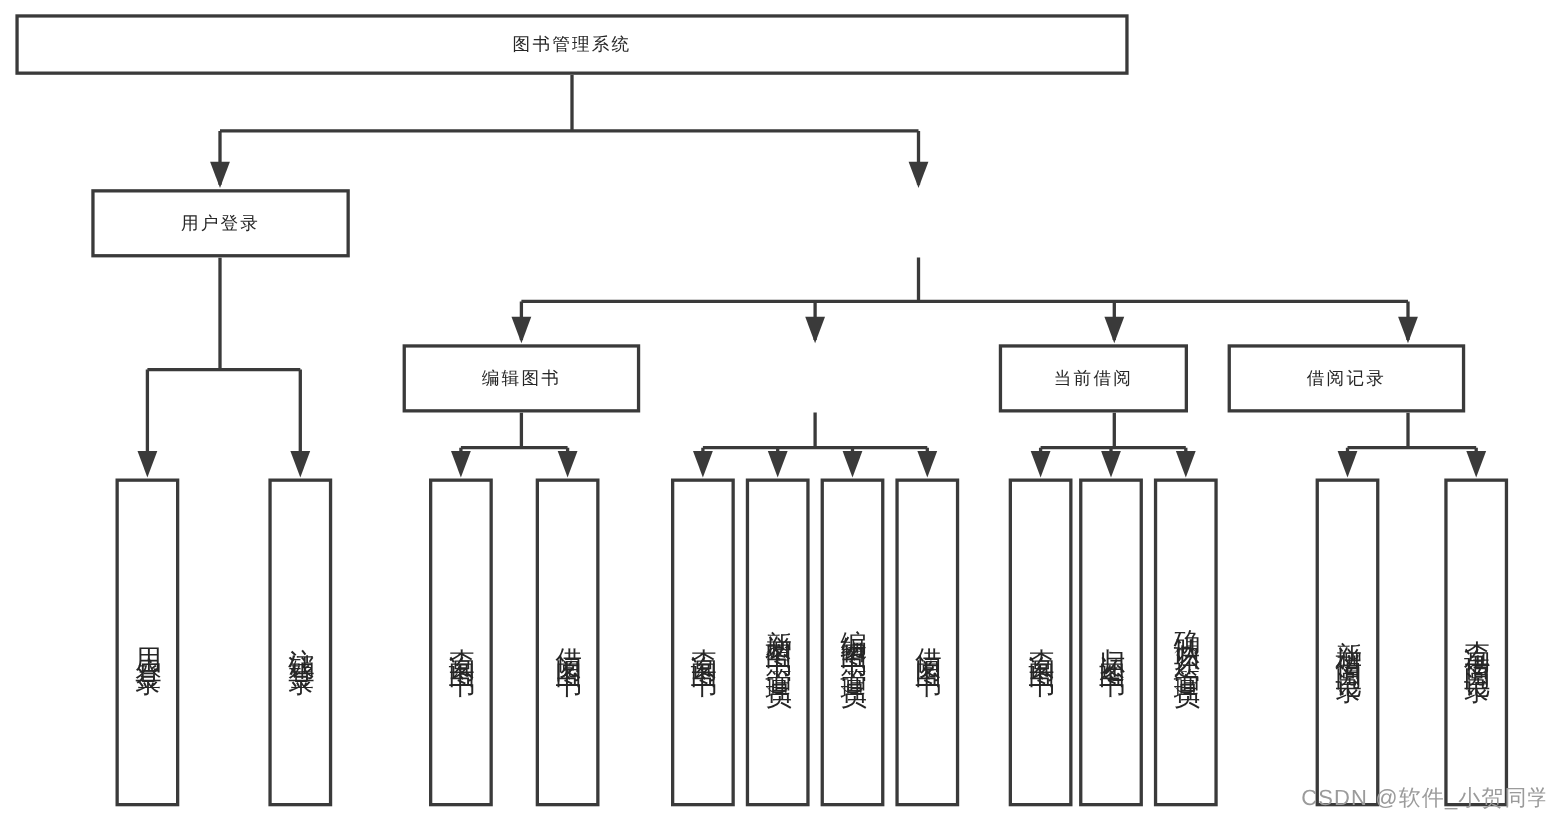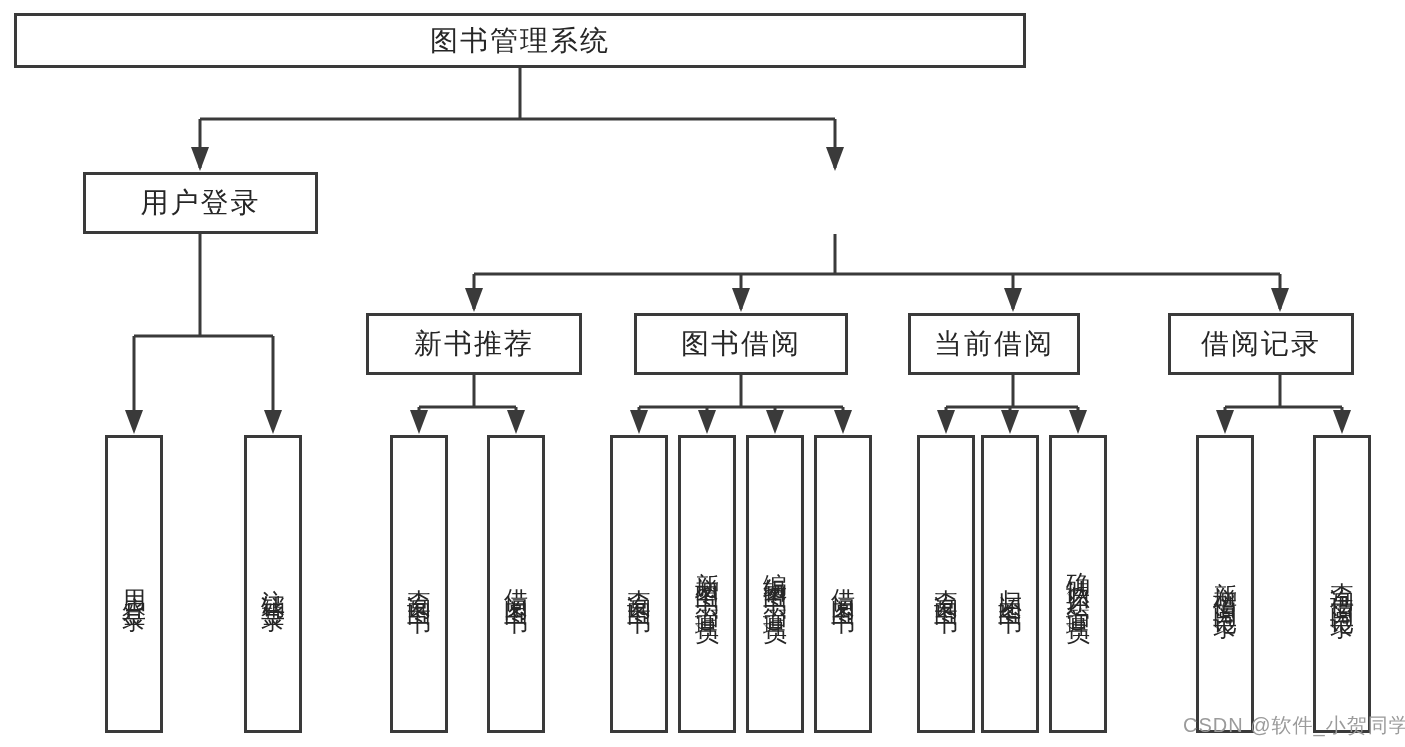--- a/index.html
+++ b/index.html
@@ -20,21 +20,21 @@
   .connectors path{stroke:var(--line);stroke-width:3;fill:none;}
   .connectors polygon{fill:var(--line);stroke:none;}
   .node{
     position:absolute;
     border:3px solid var(--line);
     background:#fff;
     box-sizing:border-box;
     display:flex;align-items:center;justify-content:center;
     color:var(--text);
   }
-  .hnode{font-size:28px;letter-spacing:2px;white-space:nowrap;}
+  .hnode{font-size:16px;letter-spacing:2px;white-space:nowrap;}
   .leaf{
     writing-mode:vertical-rl;
     font-size:24px;
     letter-spacing:7px;
     line-height:1;
   }
   .watermark{
     position:absolute;
     left:1183px;top:712px;
     font-size:20px;
@@ -89,24 +89,23 @@
       <path d="M1280 375 V407 M1225 407 H1342 M1225 407 V428 M1342 407 V428"></path>
       <polygon points="1216,410 1234,410 1225,434"></polygon>
       <polygon points="1333,410 1351,410 1342,434"></polygon>
     </g>
   </svg>
 
   <div class="node hnode" style="left:14px;top:13px;width:1012px;height:55px">图书管理系统</div>
 
   <div class="node hnode" style="left:83px;top:172px;width:235px;height:62px">用户登录</div>
 
-  <div class="node hnode" style="left:366px;top:313px;width:216px;height:62px">新书推荐</div>
-  <div class="node hnode" style="left:634px;top:313px;width:214px;height:62px">图书借阅</div>
+  <div class="node hnode" style="left:366px;top:313px;width:216px;height:62px">编辑图书</div>
   <div class="node hnode" style="left:908px;top:313px;width:172px;height:62px">当前借阅</div>
-  <div class="node hnode" style="left:1168px;top:313px;width:186px;height:62px">借阅记录</div>
+  <div class="node hnode" style="left:1116px;top:313px;width:216px;height:62px">借阅记录</div>
 
   <div class="node leaf" style="left:105px;top:435px;width:58px;height:298px">用户登录</div>
   <div class="node leaf" style="left:244px;top:435px;width:58px;height:298px">注销登录</div>
 
   <div class="node leaf" style="left:390px;top:435px;width:58px;height:298px">查询图书</div>
   <div class="node leaf" style="left:487px;top:435px;width:58px;height:298px">借阅图书</div>
 
   <div class="node leaf" style="left:610px;top:435px;width:58px;height:298px">查询图书</div>
   <div class="node leaf" style="left:678px;top:435px;width:58px;height:298px">新增图书（管理员）</div>
   <div class="node leaf" style="left:746px;top:435px;width:58px;height:298px">编辑图书（管理员）</div>

